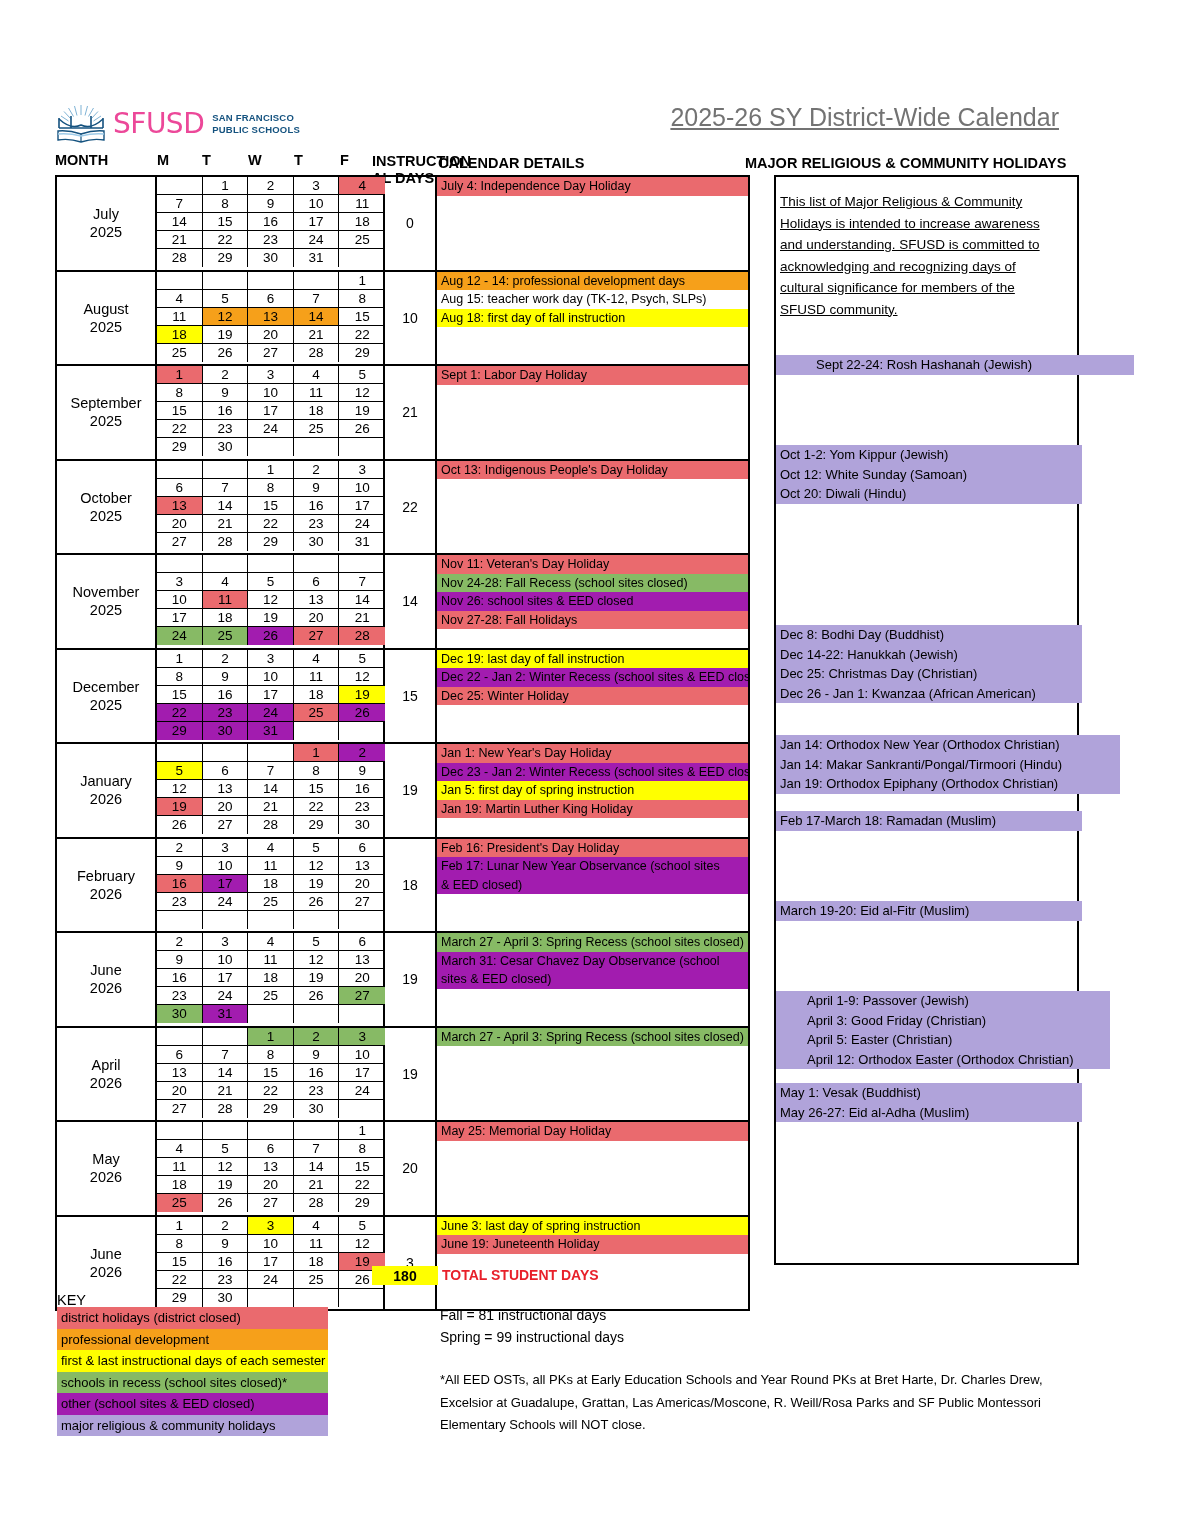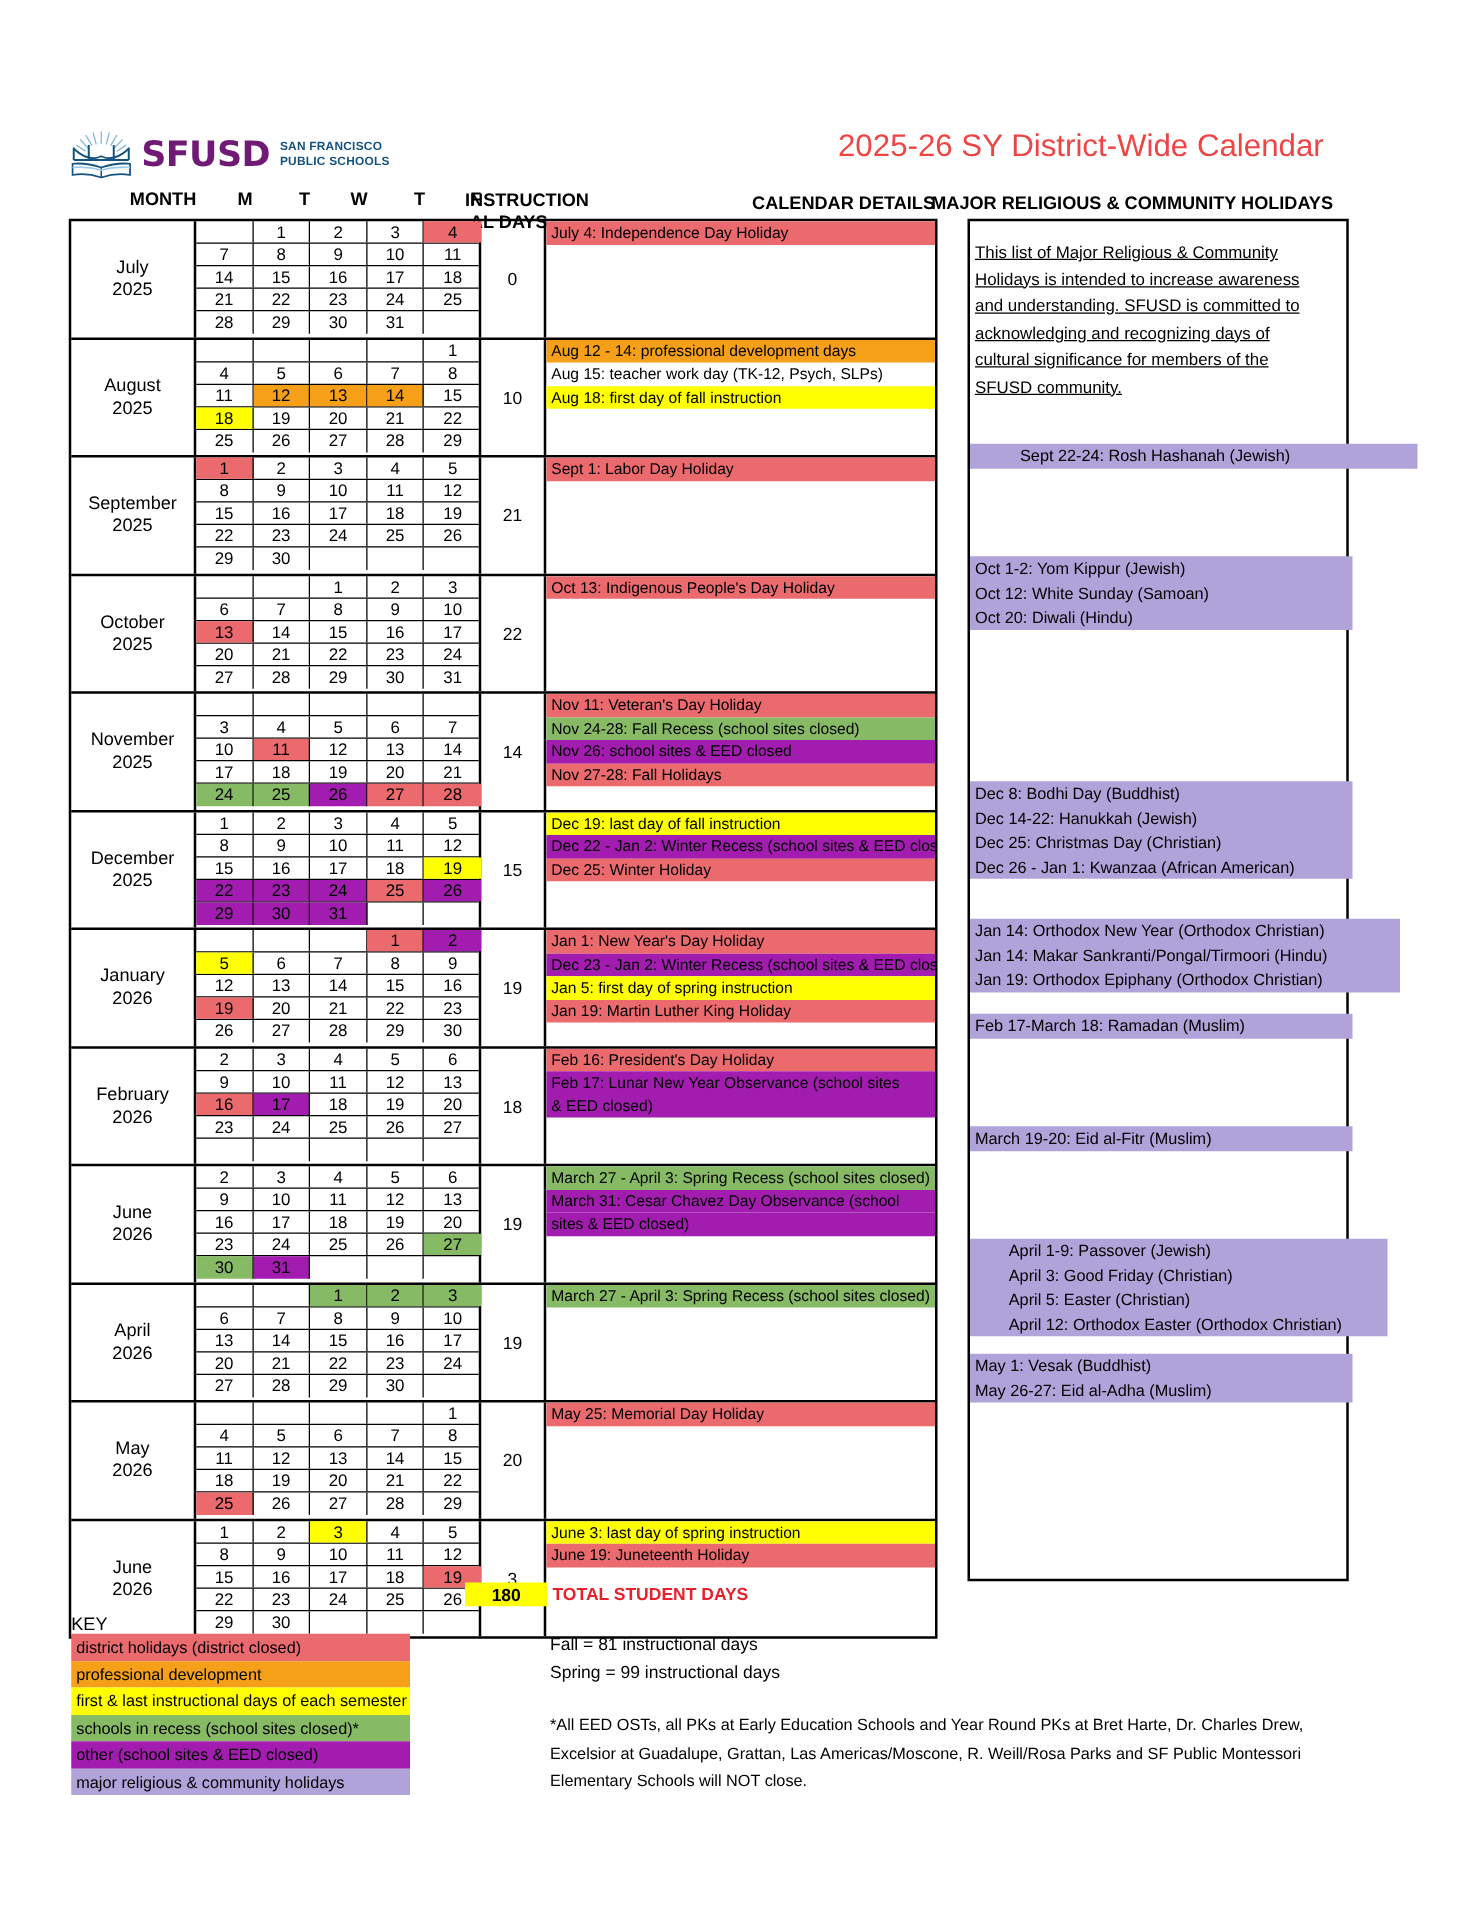--- a/index.html
+++ b/index.html
@@ -10,30 +10,30 @@
     font-family:"Liberation Sans", sans-serif;
     color:#000;
     position:relative;
     overflow:hidden;
   }
 
   
   #header { position:absolute; left:0; top:100px; width:1187px; height:52px; }
   #logo-wrap { position:absolute; left:57px; top:4px; display:flex; align-items:center; gap:8px; }
   #logo-mark { width:48px; height:40px; position:relative; }
-  #logo-word { font-family:"DejaVu Sans", sans-serif; font-weight:bold; font-size:28px;
-               color:#701a75; letter-spacing:-0.5px; line-height:1; }
+  #logo-word { font-family:"DejaVu Sans", sans-serif; font-weight:normal; font-size:28px;
+               color:#ec4899; letter-spacing:-0.5px; line-height:1; }
   #logo-sub { font-family:"Liberation Sans", sans-serif; font-weight:bold; font-size:9.5px;
               color:#14527f; line-height:1.25; letter-spacing:.2px; }
   #doc-title { position:absolute; right:128px; top:3px; font-size:25px;
-               font-family:"Liberation Sans", sans-serif; color:#ef4444; white-space:nowrap; }
+               font-family:"Liberation Sans", sans-serif; color:#737373; white-space:nowrap;text-decoration:underline; }
 
   
   #colhead { position:absolute; left:0; top:152px; width:1187px; height:23px; font-weight:bold; }
-  #colhead .ch { position:absolute; text-align:right; font-size:14.5px; }
+  #colhead .ch { position:absolute; text-align:left; font-size:14.5px; }
   #ch-month { left:55px; width:102px; }
   #ch-m  { left:157px; width:45px; }
   #ch-t1 { left:202px; width:46px; }
   #ch-w  { left:248px; width:46px; }
   #ch-t2 { left:294px; width:46px; }
   #ch-f  { left:340px; width:45px; }
   #ch-instr { left:372px; width:66px; font-size:8.5px; line-height:1.15; top:1px; }
   #ch-details { left:438px; width:310px; font-size:14.5px; top:3px; }
   #ch-relig  { left:745px; width:320px; font-size:14.5px; top:3px; white-space:nowrap; }
 

